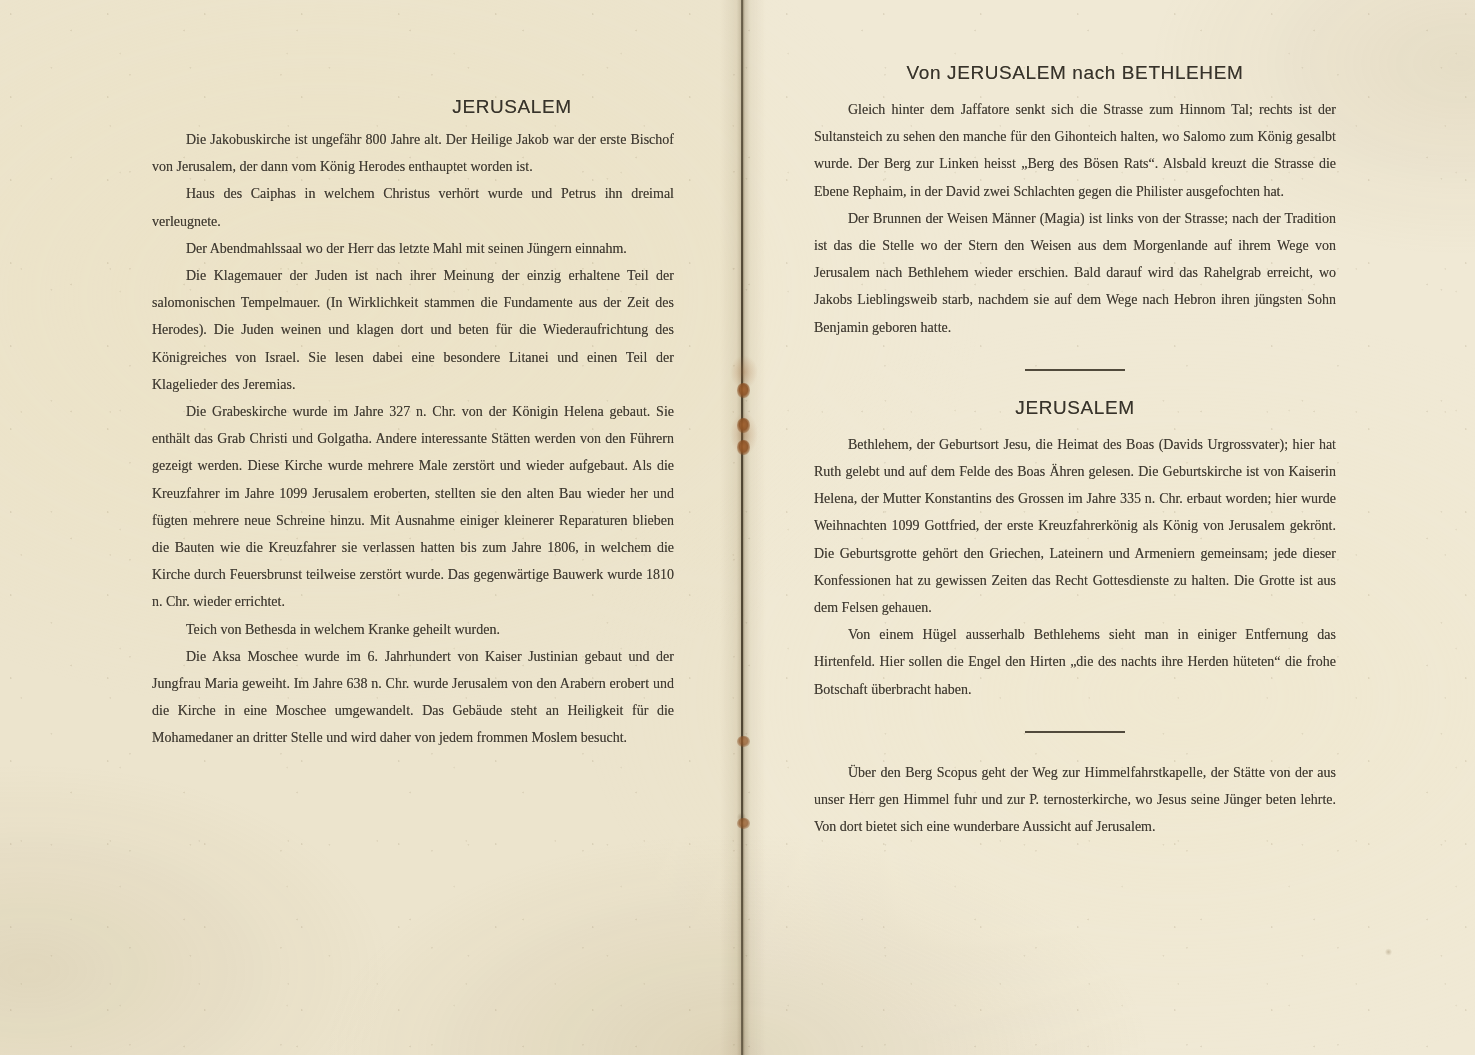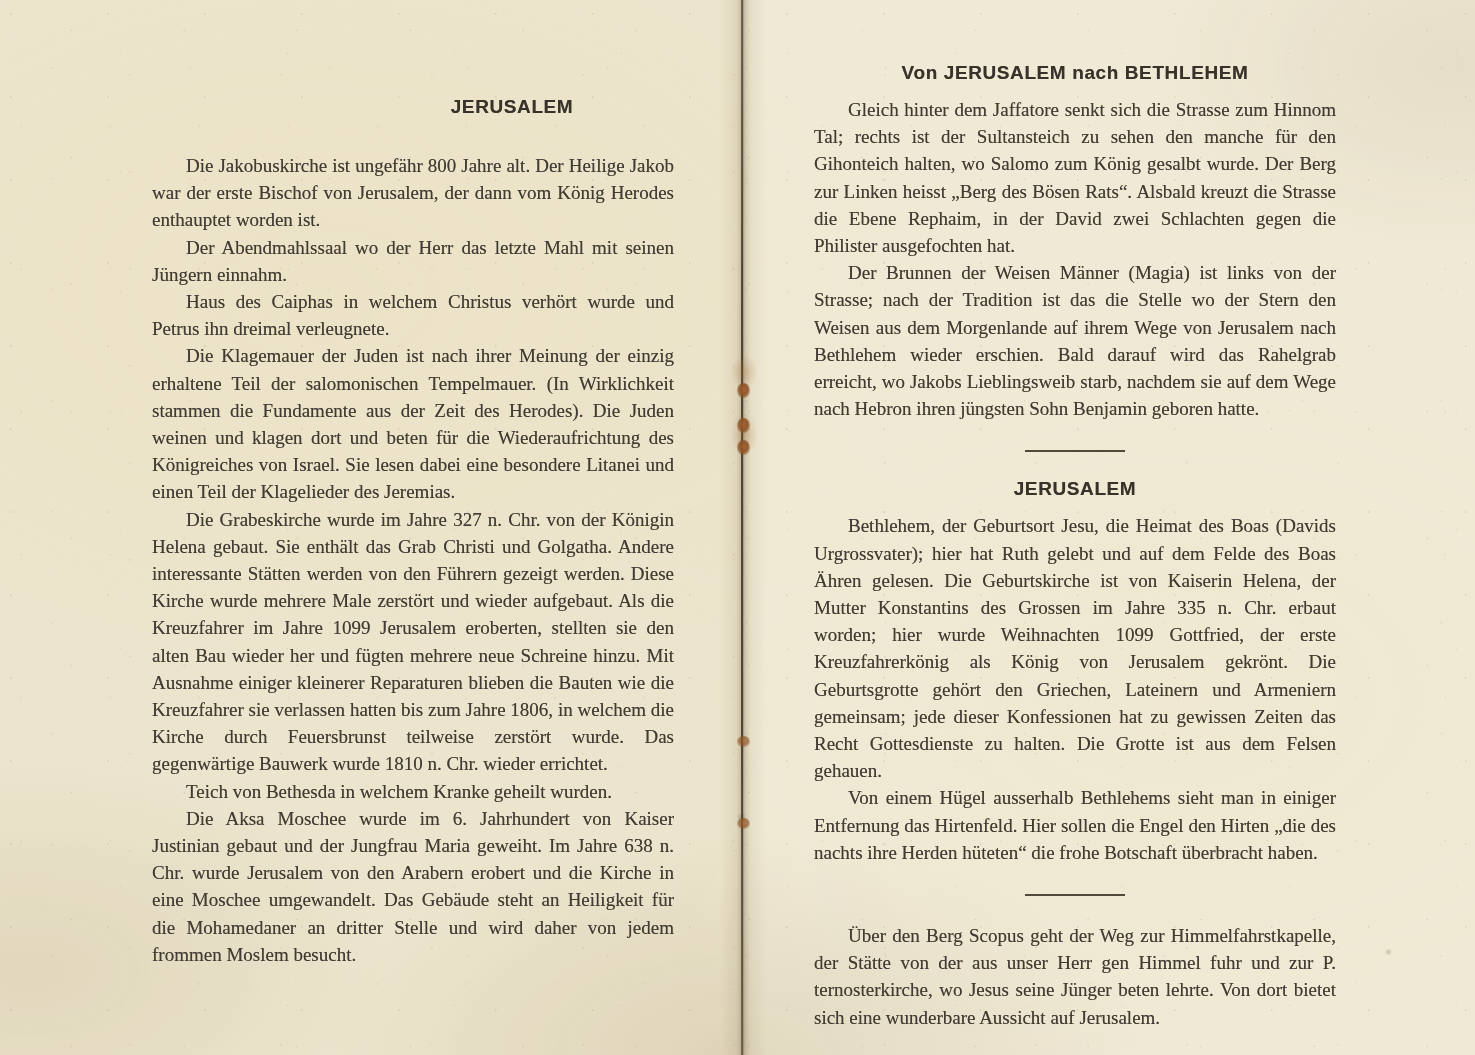--- a/index.html
+++ b/index.html
@@ -113,42 +113,42 @@
   .col {
     position: absolute;
     box-sizing: border-box;
   }
   .col-left  { left: 152px; top: 96px;  width: 522px; }
   .col-right { left: 814px; top: 62px;  width: 522px; }
 
   h2.heading {
     margin: 0;
     font-family: "Liberation Sans", "DejaVu Sans", sans-serif;
-    font-weight: bold;
+    font-weight: normal;
     font-size: 19px;
     letter-spacing: 0.6px;
     color: #37332b;
     text-align: center;
   }
   .col-left h2.heading { text-align: center; padding-left: 198px; }
 
   .h-main   { font-size: 19.5px; }
   .h-sub    { font-size: 16.5px; letter-spacing: 0.4px; }
 
   p.para {
     margin: 0;
-    font-size: 19px;
+    font-size: 14px;
     line-height: 27.2px;
     text-align: justify;
     text-indent: 34px;
     color: #403b33;
     -webkit-font-smoothing: antialiased;
   }
 
-  .col-left  p.para:first-of-type { margin-top: 34px; }
+  .col-left  p.para:first-of-type { margin-top: 8px; }
   .col-right .sec > p.para:first-of-type { margin-top: 12px; }
 
   hr.rule {
     border: 0;
     height: 0;
     border-top: 2px solid #514a3c;
     width: 100px;
     margin: 28px auto 26px auto;
   }
 
@@ -186,22 +186,22 @@
     <div class="staple" style="top:418px;"></div>
     <div class="staple" style="top:440px;"></div>
     <div class="staple" style="top:736px; height:11px; opacity:0.70;"></div>
     <div class="staple" style="top:818px; height:11px; opacity:0.72;"></div>
   </div>
 
   <div class="col col-left">
     <h2 class="heading h-main inky">JERUSALEM</h2>
 
     <p class="para inky">Die Jakobuskirche ist ungefähr 800 Jahre alt. Der Heilige Jakob war der erste Bischof von Jerusalem, der dann vom König Herodes enthauptet worden ist.</p>
+    <p class="para inky">Haus des Caiphas in welchem Christus verhört wurde und Petrus ihn dreimal verleugnete.</p>
     <p class="para inky">Der Abendmahlssaal wo der Herr das letzte Mahl mit seinen Jüngern einnahm.</p>
-    <p class="para inky">Haus des Caiphas in welchem Christus verhört wurde und Petrus ihn dreimal verleugnete.</p>
     <p class="para inky">Die Klagemauer der Juden ist nach ihrer Meinung der einzig erhaltene Teil der salomonischen Tempelmauer. (In Wirklichkeit stammen die Fundamente aus der Zeit des Herodes). Die Juden weinen und klagen dort und beten für die Wiederaufrichtung des Königreiches von Israel. Sie lesen dabei eine besondere Litanei und einen Teil der Klagelieder des Jeremias.</p>
     <p class="para inky">Die Grabeskirche wurde im Jahre 327 n. Chr. von der Königin Helena gebaut. Sie enthält das Grab Christi und Golgatha. Andere interessante Stätten werden von den Führern gezeigt werden. Diese Kirche wurde mehrere Male zerstört und wieder aufgebaut. Als die Kreuzfahrer im Jahre 1099 Jerusalem eroberten, stellten sie den alten Bau wieder her und fügten mehrere neue Schreine hinzu. Mit Ausnahme einiger kleinerer Reparaturen blieben die Bauten wie die Kreuzfahrer sie verlassen hatten bis zum Jahre 1806, in welchem die Kirche durch Feuersbrunst teilweise zerstört wurde. Das gegenwärtige Bauwerk wurde 1810 n. Chr. wieder errichtet.</p>
     <p class="para inky">Teich von Bethesda in welchem Kranke geheilt wurden.</p>
     <p class="para inky">Die Aksa Moschee wurde im 6. Jahrhundert von Kaiser Justinian gebaut und der Jungfrau Maria geweiht. Im Jahre 638 n. Chr. wurde Jerusalem von den Arabern erobert und die Kirche in eine Moschee umgewandelt. Das Gebäude steht an Heiligkeit für die Mohamedaner an dritter Stelle und wird daher von jedem frommen Moslem besucht.</p>
 
   </div>
 
   <div class="col col-right">
 
     <div class="sec">

